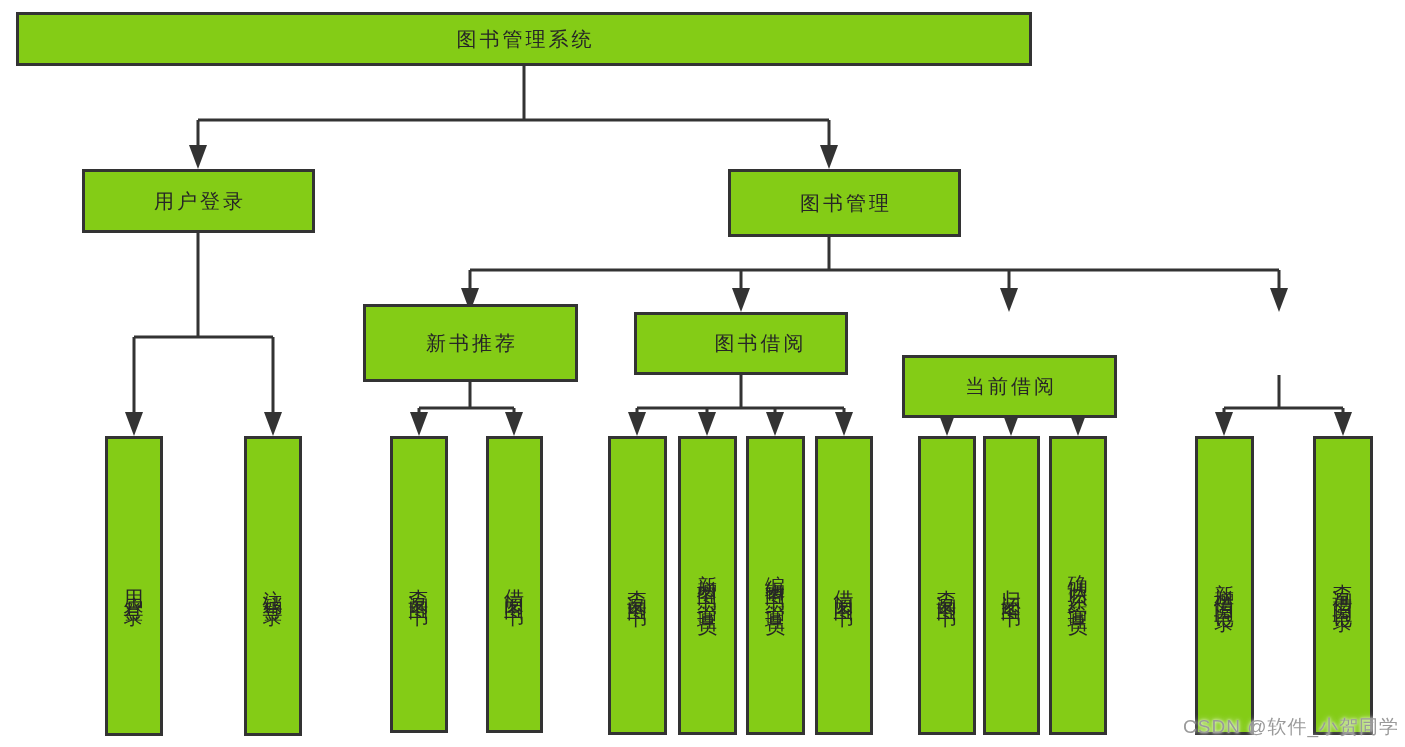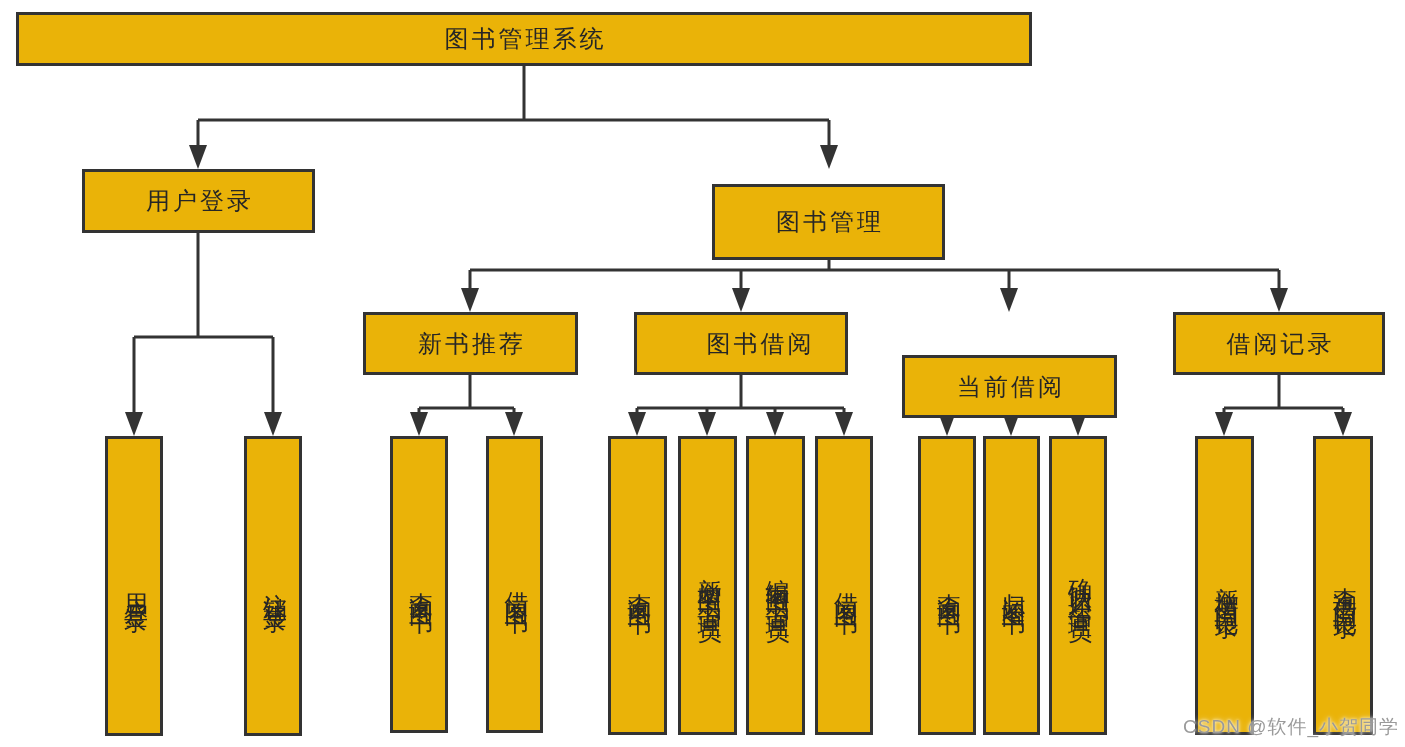--- a/index.html
+++ b/index.html
@@ -9,27 +9,26 @@
     position: relative;
     overflow: hidden;
     font-family: "Liberation Sans", "DejaVu Sans", sans-serif;
   }
   #canvas { position: absolute; inset: 0; width: 1405px; height: 747px; }
   svg.connectors { position: absolute; left: 0; top: 0; pointer-events: none; }
   .node {
     position: absolute;
     box-sizing: border-box;
     border: 3px solid var(--line, #333333);
-    background: #eab308;
+    background: #84cc16;
     display: flex;
     align-items: center;
     justify-content: center;
     color: var(--text, #262626);
-    font-size: 24px;
-    font-family: Liberation Mono, monospace;
+    font-size: 20px;
   }
   .hnode { letter-spacing: 3px; text-indent: 3px; }
   .vnode {
     writing-mode: vertical-rl;
     letter-spacing: 6px;
     line-height: 1;
   }
   .watermark {
     position: absolute;
     top: 714px;
@@ -65,26 +64,25 @@
              M628 412 L646 412 L637 436 Z  M698 412 L716 412 L707 436 Z
              M766 412 L784 412 L775 436 Z  M835 412 L853 412 L844 436 Z
              M938 412 L956 412 L947 436 Z  M1002 412 L1020 412 L1011 436 Z
              M1069 412 L1087 412 L1078 436 Z  M1215 412 L1233 412 L1224 436 Z
              M1334 412 L1352 412 L1343 436 Z"></path>
   </svg>
 
   <div class="node hnode" style="left:16px; top:12px; width:1016px; height:54px;">图书管理系统</div>
 
   <div class="node hnode" style="left:82px; top:169px; width:233px; height:64px;">用户登录</div>
-  <div class="node hnode" style="left:712px; top:169px; width:233px; height:76px;margin-top:15px;">图书管理</div>
+  <div class="node hnode" style="left:728px; top:169px; width:233px; height:68px;">图书管理</div>
 
-  <div class="node hnode" style="left:363px; top:312px; width:215px; height:63px;">新书推荐</div>
+  <div class="node hnode" style="left:363px; top:304px; width:215px; height:78px;">新书推荐</div>
   <div class="node hnode" style="left:634px; top:312px; width:214px; height:63px;padding-left:36px;">图书借阅</div>
   <div class="node hnode" style="left:902px; top:312px; width:215px; height:63px;margin-top:43px;">当前借阅</div>
-  <div class="node hnode" style="left:1173px; top:312px; width:212px; height:63px;">借阅记录</div>
 
   <div class="node vnode" style="left:105px; top:436px; width:58px; height:300px;">用户登录</div>
   <div class="node vnode" style="left:244px; top:436px; width:58px; height:300px;">注销登录</div>
 
   <div class="node vnode" style="left:390px; top:436px; width:58px; height:297px;">查询图书</div>
   <div class="node vnode" style="left:486px; top:436px; width:57px; height:297px;">借阅图书</div>
 
   <div class="node vnode" style="left:608px; top:436px; width:59px; height:299px;">查询图书</div>
   <div class="node vnode" style="left:678px; top:436px; width:59px; height:299px;">新增图书（管理员）</div>
   <div class="node vnode" style="left:746px; top:436px; width:59px; height:299px;">编辑图书（管理员）</div>

